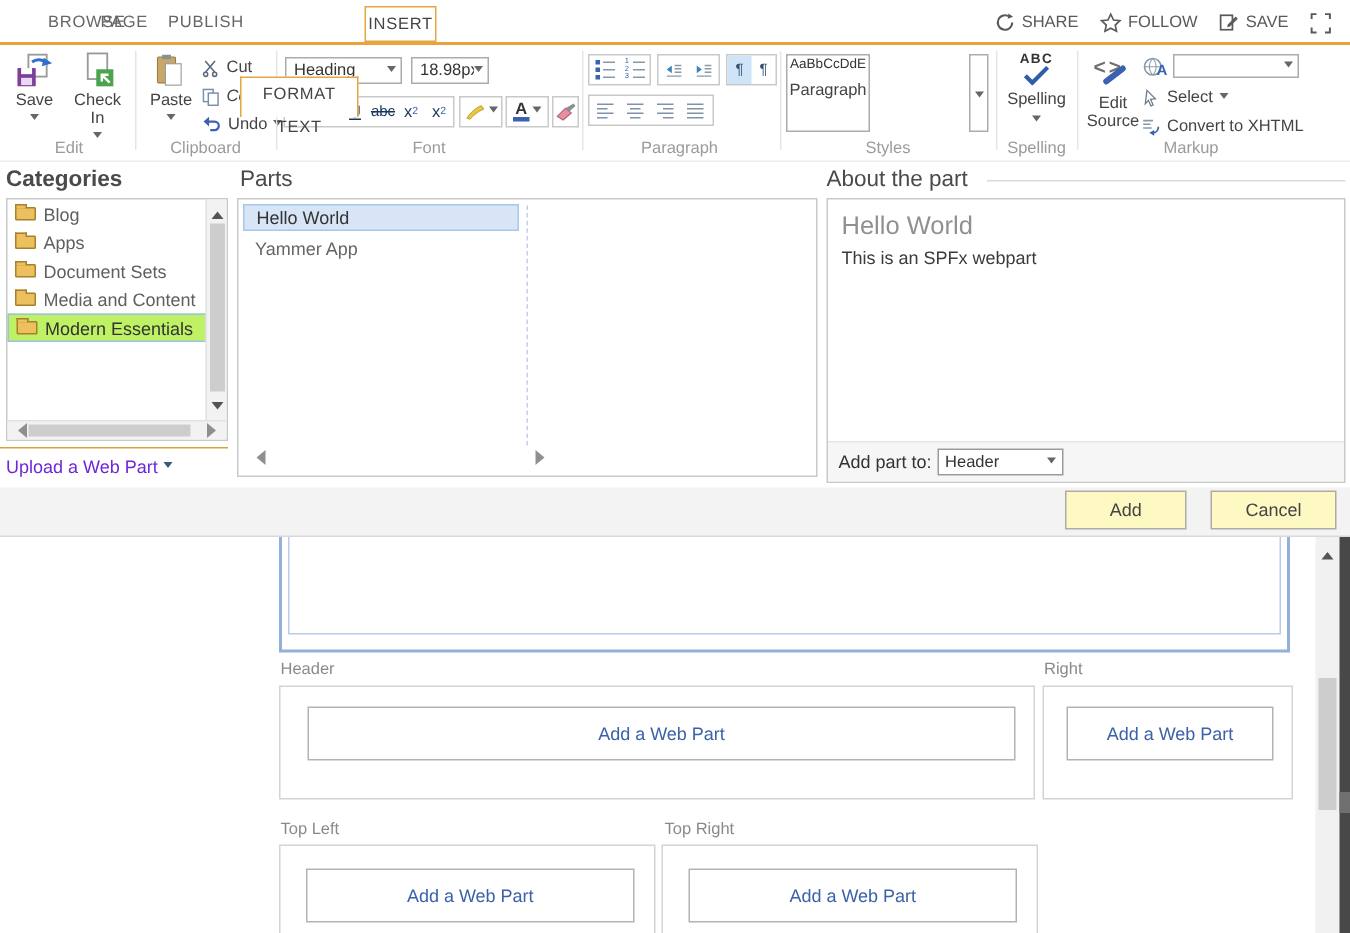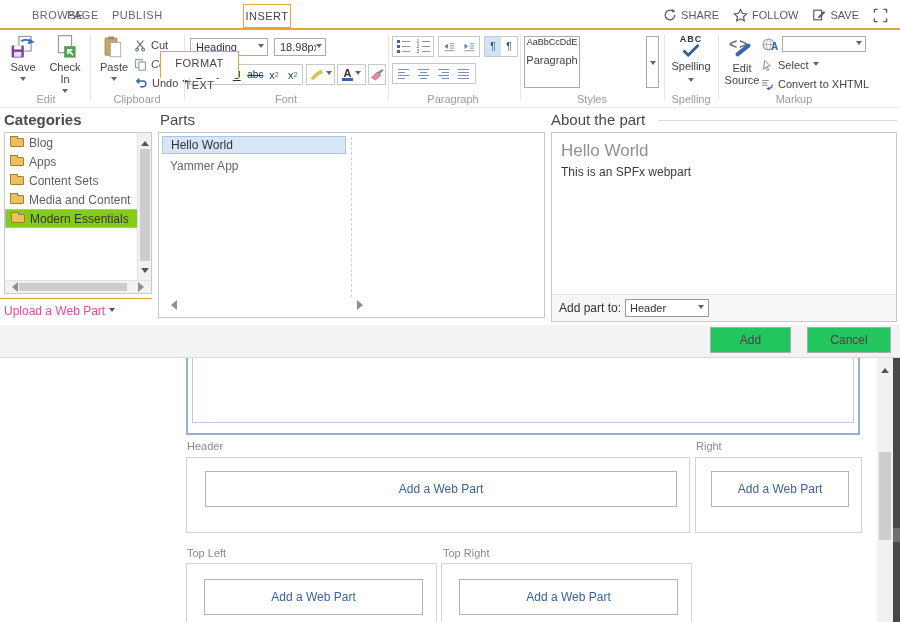--- a/index.html
+++ b/index.html
@@ -51,39 +51,39 @@
   .listicon .dot { width:3px; height:3px; background:#3a62b0; }
   .listicon .num { font-size:5px; color:#3a62b0; font-style:normal; width:3px; line-height:3px; }
   .listicon .ln { width:8px; height:1px; background:#8a99a8; }
 
   
   .gallery { position:absolute; left:0; top:108px; width:900px; height:217px; background:#fff; z-index:18; }
   .g-head { position:absolute; top:3px; font-size:15px; color:#4a4a4a; }
   .lst { position:absolute; border:1px solid #c9c9c9; background:#fff; }
   .cat-item { position:relative; height:19px; display:flex; align-items:center; gap:5px; padding-left:5px;
               font-size:12px; color:#5f5f5f; white-space:nowrap; }
-  .cat-item.sel { background:#84cc16; border:1px solid #9ac1e8; color:#333; }
+  .cat-item.sel { background:#bef264; border:1px solid #9ac1e8; color:#333; }
   .folder-icon { position:relative; width:14px; height:9px; background:#ecc05e; border:1px solid #a8802a; border-radius:1px; flex:none; }
   .folder-icon::before { content:""; position:absolute; left:-1px; top:-3px; width:6px; height:2px;
               background:#ecc05e; border:1px solid #a8802a; border-bottom:none; }
   .vscroll { position:absolute; right:0; top:0; width:14px; background:#f2f2f2; border-left:1px solid #e2e2e2; }
   .hscroll { position:absolute; left:0; bottom:0; height:13px; background:#f2f2f2; border-top:1px solid #e2e2e2; }
   .thumb { background:#cdcdcd; position:absolute; }
   .part-item { position:absolute; height:18px; display:flex; align-items:center; padding-left:8px; font-size:12px; color:#666; }
   .part-item.sel { background:#d7e5f7; border:1px solid #a6c8ea; color:#333; }
   .dashed-div { position:absolute; width:0; border-left:1px dashed #c5cfe8; }
   .about-strip { position:absolute; left:0; bottom:0; right:0; height:27px; background:#f6f6f6; border-top:1px solid #e5e5e5;
                  display:flex; align-items:center; padding-left:7px; font-size:12px; color:#333; }
   .dlg-select { height:18px; border:1px solid #9a9a9a; background:#fff; display:flex; align-items:center;
                 font-size:11px; color:#333; padding:0 4px; margin-left:4px; }
 
   
   .dlg-footer { position:absolute; left:0; top:325px; width:900px; height:33px; background:#f3f3f3;
                 border-bottom:1px solid #d9d9d9; z-index:18; }
-  .btn { position:absolute; top:2px; height:26px; background:#22c55e; border:1px solid #ababab;
+  .btn { position:absolute; top:2px; height:26px; background:#fef9c3; border:1px solid #ababab;
          font-size:12px; color:#444; text-align:center; line-height:24px; }
 
   
   .pagearea { position:absolute; left:0; top:358px; width:900px; height:264px; background:#fff; z-index:1; }
   .zone { position:absolute; border:1px solid #d4d4d4; background:#fff; }
   .zone-label { position:absolute; font-size:11px; color:#8a8a8a; }
   .zone-btn { position:absolute; border:1px solid #b3b3b3; background:#fff; color:#3b62a8; font-size:12px;
               text-align:center; }
   .editor-outer { position:absolute; left:186px; top:-20px; width:674px; height:97px; border:2px solid #92b0d8; background:#fff; }
   .editor-inner { position:absolute; left:4px; top:4px; right:4px; bottom:10px; border:1px solid #b9cbe9; background:#fff; }
@@ -433,21 +433,21 @@
       <div class="cat-item">
           <span class="folder-icon"></span>
           <span>Blog</span>
         </div>
       <div class="cat-item">
           <span class="folder-icon"></span>
           <span>Apps</span>
         </div>
       <div class="cat-item">
           <span class="folder-icon"></span>
-          <span>Content Sets</span>
+          <span>Document Sets</span>
         </div>
       <div class="cat-item">
           <span class="folder-icon"></span>
           <span>Media and Content</span>
         </div>
       <div class="cat-item sel" style="width:133px;">
           <span class="folder-icon"></span>
           <span>Modern Essentials</span>
         </div>
 
@@ -456,21 +456,21 @@
         <div class="thumb" style="left:2px; top:16px; width:10px; height:112px;"></div>
         <div class="tri-dn" style="position:absolute; left:3px; bottom:3px;"></div>
       </div>
       <div class="hscroll" style="width:146px;">
         <div class="tri-lf" style="position:absolute; left:2px; top:1px;"></div>
         <div class="thumb" style="left:14px; top:2px; width:108px; height:8px;"></div>
         <div class="tri-rt" style="position:absolute; right:2px; top:1px;"></div>
       </div>
     </div>
     <div class="abs" style="left:0; top:190px; width:152px; height:1px; background:#d9a33c;"></div>
-    <div class="abs" style="left:4px; top:196px; font-size:12px; color:#ec4899;">
+    <div class="abs" style="left:4px; top:196px; font-size:12px; color:#6d28d9;">
       <span>Upload a Web Part</span>
       <span class="caret-dn dark"></span>
     </div>
 
     <div class="lst" style="left:158px; top:24px; width:387px; height:186px;">
       <div class="part-item sel" style="left:3px; top:3px; width:184px;">
         <span>Hello World</span>
       </div>
       <div class="part-item" style="left:3px; top:24px; width:184px;">
         <span>Yammer App</span>

